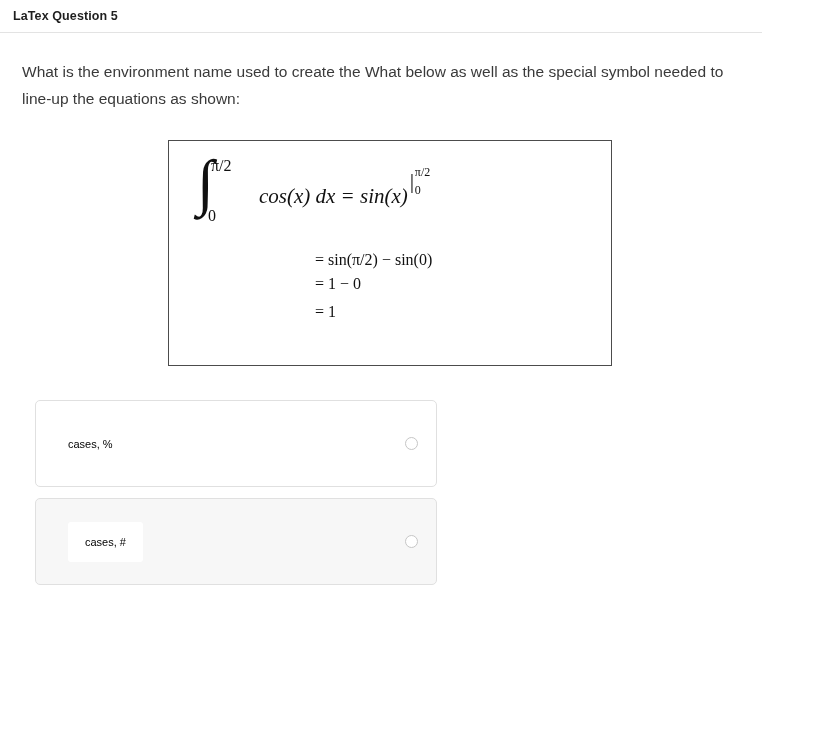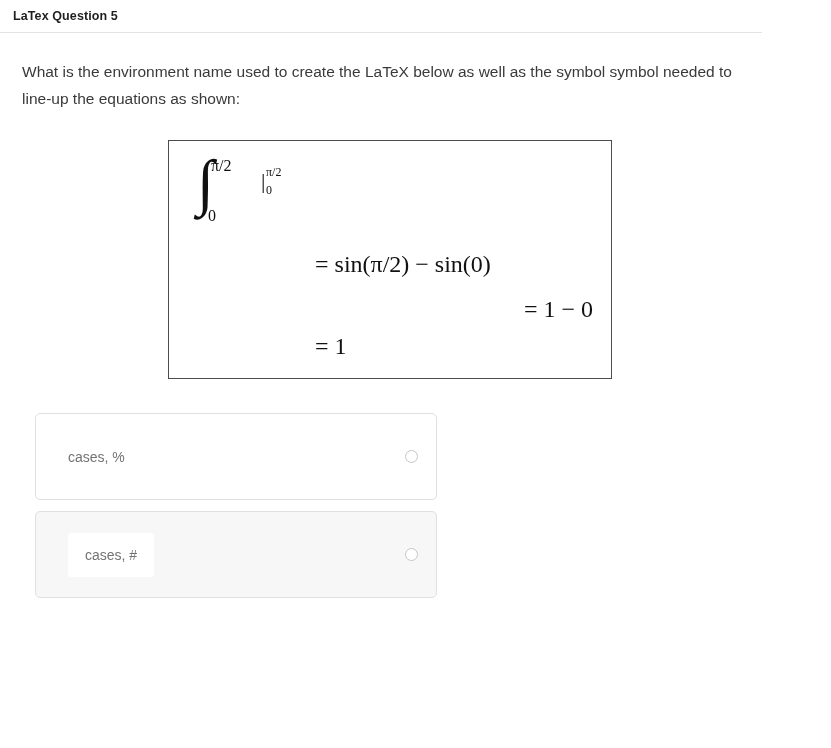--- a/index.html
+++ b/index.html
@@ -115,27 +115,27 @@
     top: -16px;
     font-size: 12px;
   }
   .sup-eval .bot {
     position: absolute;
     left: 7px;
     top: 2px;
     font-size: 12px;
   }
   .math-line {
-    font-size: 24px;
+    font-size: 16px;
     padding-left: 128px;
     margin-top: 10px;
     white-space: nowrap;
   }
   .math-line.l2 { margin-top: 18px; }
-  .math-line.l3 { margin-top: 18px; text-align: right; }
+  .math-line.l3 { margin-top: 6px; }
   .math-line.l4 { margin-top: 10px; }
 
   .options {
     margin-top: 34px;
     padding: 0 13px;
     display: flex;
     flex-wrap: wrap;
     gap: 11px 10px;
   }
   .option {
@@ -147,22 +147,22 @@
     display: flex;
     align-items: center;
     justify-content: space-between;
     padding: 0 18px 0 32px;
     cursor: pointer;
   }
   .option.highlighted {
     background: #f7f7f7;
   }
   .option .label {
-    font-size: 14px;
-    color: #737373;
+    font-size: 11px;
+    color: #000000;
   }
   .option.highlighted .label {
     background: #ffffff;
     padding: 14px 17px;
     border-radius: 3px;
   }
   .radio {
     width: 13px;
     height: 13px;
     border: 1px solid #c6c6c6;
@@ -175,33 +175,33 @@
 <body>
 
 <div class="page">
 
   <div class="titlebar">
     <span class="title">LaTex Question 5</span>
   </div>
 
   <div class="content">
 
-    <div class="question">What is the environment name used to create the LaTeX below as well as the symbol symbol needed to line-up the equations as shown:</div>
+    <div class="question">What is the environment name used to create the What below as well as the special symbol needed to line-up the equations as shown:</div>
 
     <div class="math-wrap">
       <div class="math-box">
 
         <div class="math-row1">
           <div class="integral">
             <span class="int-sign">∫</span>
             <span class="int-upper">π/2</span>
             <span class="int-lower">0</span>
           </div>
           <div class="row1-body">
-            <span class="sup-eval"><span class="bar">|</span><span class="top">π/2</span><span class="bot">0</span></span>
+            <span class="it">cos(x) dx = sin(x)</span><span class="sup-eval"><span class="bar">|</span><span class="top">π/2</span><span class="bot">0</span></span>
           </div>
         </div>
 
         <div class="math-line l2">= sin(π/2) − sin(0)</div>
         <div class="math-line l3">= 1 − 0</div>
         <div class="math-line l4">= 1</div>
 
       </div>
     </div>
 

